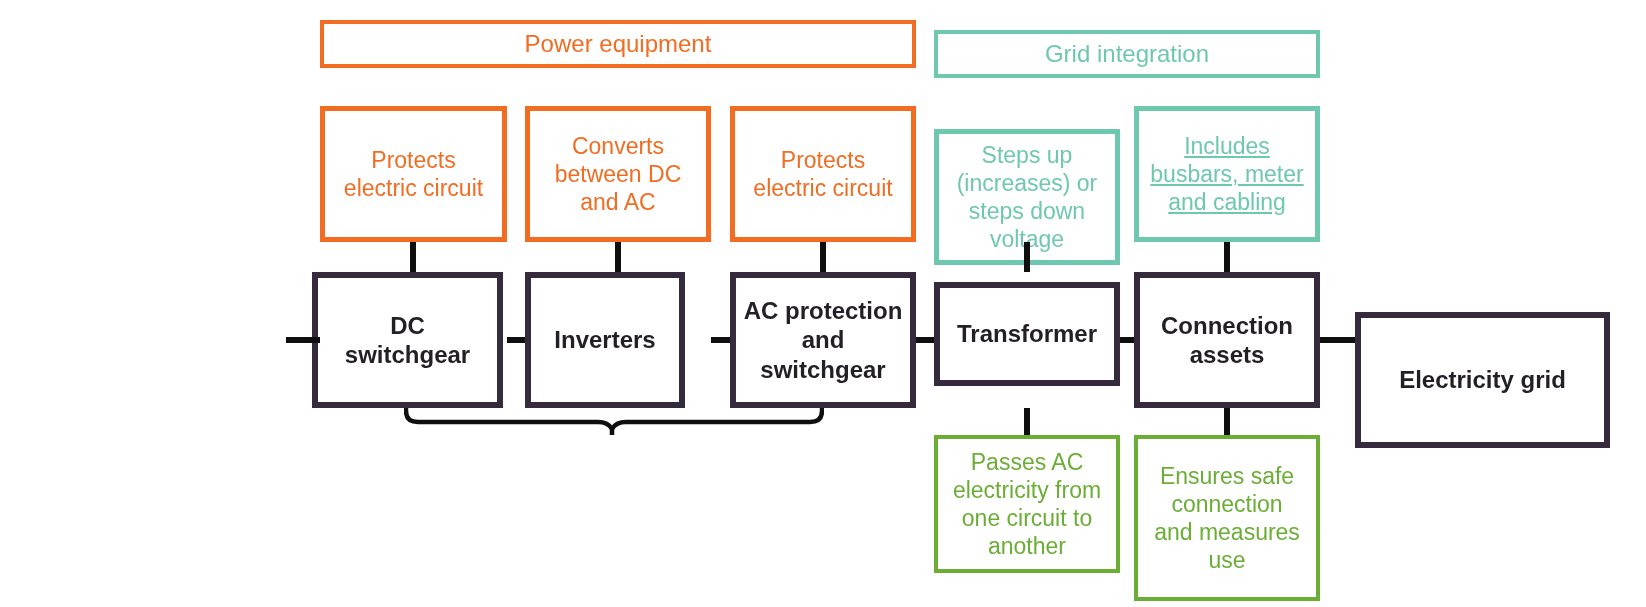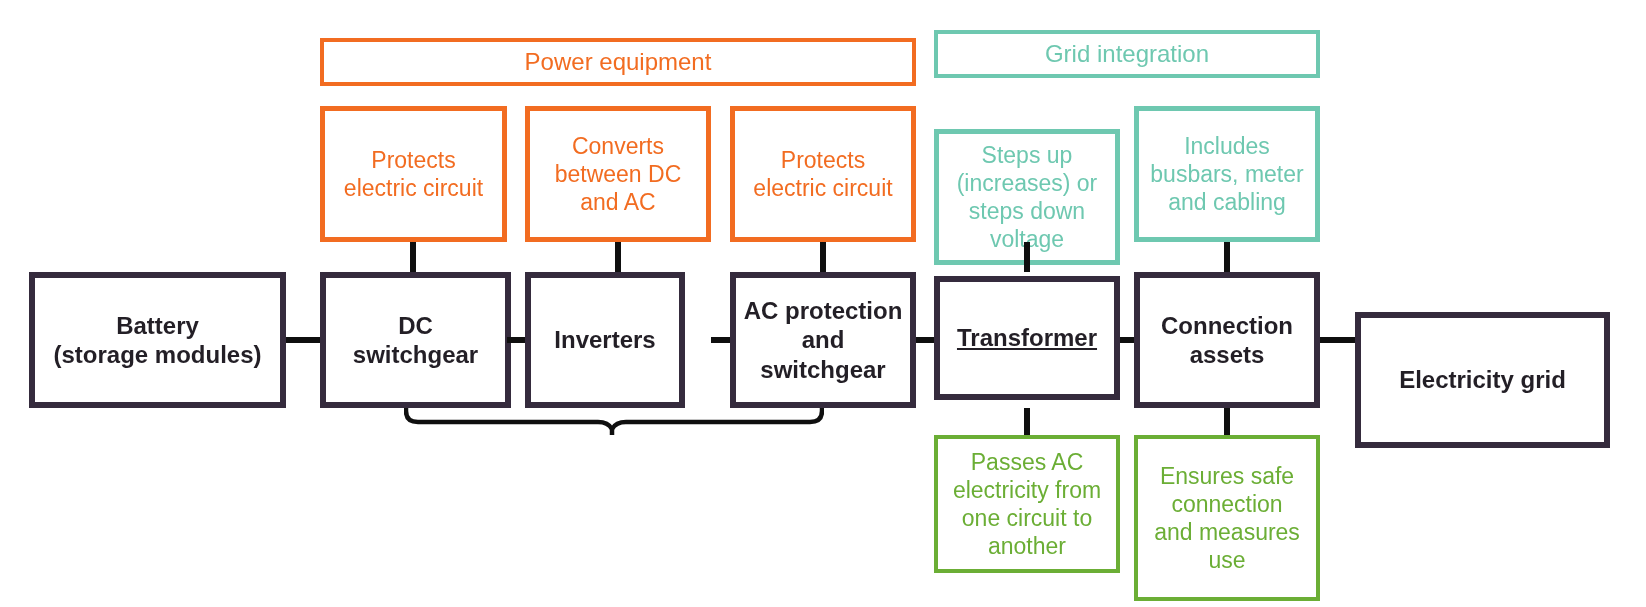--- a/index.html
+++ b/index.html
@@ -72,21 +72,21 @@
     position: absolute;
     left: 404px;
     top: 408px;
   }
 </style>
 </head>
 <body>
 
 <div class="diagram">
 
-  <div class="box header orange" style="left:320px; top:38px; width:596px; height:48px;">
+  <div class="box header orange" style="left:320px; top:20px; width:596px; height:48px;">
     <span>Power equipment</span>
   </div>
   <div class="box header teal" style="left:934px; top:30px; width:386px; height:48px;">
     <span>Grid integration</span>
   </div>
 
   <div class="box desc orange" style="left:320px; top:106px; width:187px; height:136px;">
     <span>Protects
 electric circuit</span>
   </div>
@@ -98,49 +98,45 @@
   <div class="box desc orange" style="left:730px; top:106px; width:186px; height:136px;">
     <span>Protects
 electric circuit</span>
   </div>
   <div class="box desc teal" style="left:934px; top:106px; width:186px; height:136px;margin-top:23px;">
     <span>Steps up
 (increases) or
 steps down
 voltage</span>
   </div>
-  <div class="box desc teal" style="left:1134px; top:106px; width:186px; height:136px;">
+  <div class="box desc teal" style="left:1134px; top:106px; width:186px; height:136px;text-decoration:underline;">
     <span>Includes
 busbars, meter
 and cabling</span>
   </div>
 
   <div class="vstub" style="left:410px; top:242px; height:30px;"></div>
   <div class="vstub" style="left:615px; top:242px; height:30px;"></div>
   <div class="vstub" style="left:820px; top:242px; height:30px;"></div>
   <div class="vstub" style="left:1024px; top:242px; height:30px;"></div>
   <div class="vstub" style="left:1224px; top:242px; height:30px;"></div>
 
-  <div class="box main" style="left:29px; top:272px; width:257px; height:136px;">
-    <span>Battery
-(storage modules)</span>
-  </div>
-  <div class="box main" style="left:320px; top:272px; width:191px; height:136px;">
+  <div class="box main" style="left:312px; top:272px; width:191px; height:136px;">
     <span>DC
 switchgear</span>
   </div>
   <div class="box main" style="left:525px; top:272px; width:160px; height:136px;">
     <span>Inverters</span>
   </div>
   <div class="box main" style="left:730px; top:272px; width:186px; height:136px;">
     <span>AC protection
 and
 switchgear</span>
   </div>
-  <div class="box main" style="left:934px; top:276px; width:186px; height:124px;text-decoration:underline;">
+  <div class="box main" style="left:934px; top:282px; width:186px; height:104px;">
     <span>Transformer</span>
   </div>
   <div class="box main" style="left:1134px; top:272px; width:186px; height:136px;">
     <span>Connection
 assets</span>
   </div>
   <div class="box main" style="left:1355px; top:272px; width:255px; height:136px;margin-top:40px;">
     <span>Electricity grid</span>
   </div>
 

